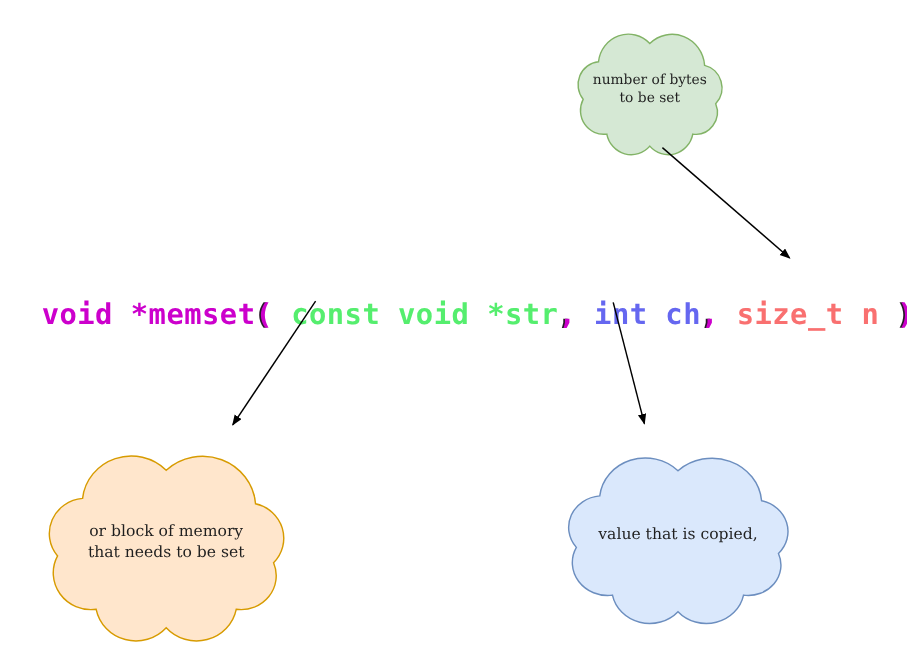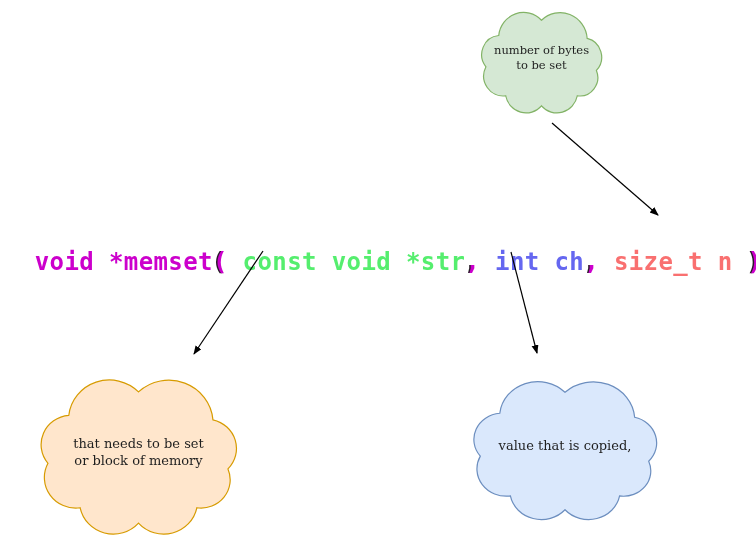--- a/index.html
+++ b/index.html
@@ -34,21 +34,21 @@
     position: absolute; left: 0; top: 0; right: 0; bottom: 0;
     display: flex; flex-direction: column;
     align-items: center; justify-content: center;
     text-align: center;
     color: #1f1f1f;
     padding-bottom: 10px;
     z-index: 2;
   }
   .t-small { font-size: 11.5px; line-height: 1.3; }
   .t-med   { font-size: 13px;   line-height: 1.28; }
-  .cloud-green  { left: 470px; top: 4px;   width: 143px; height: 118px; }
+  .cloud-green  { left: 470px; top: 20px;   width: 143px; height: 118px; }
   .cloud-orange { left: 22px;  top: 367px; width: 233px; height: 181px; }
   .cloud-blue   { left: 456px; top: 370px; width: 218px; height: 162px; }
 </style>
 </head>
 <body>
 
 <svg class="arrows-layer" viewBox="0 0 756 551" xmlns="http://www.w3.org/2000/svg">
   <defs>
     <marker id="ah" markerWidth="10" markerHeight="8" refX="8" refY="3.5" orient="auto" markerUnits="userSpaceOnUse">
       <path d="M0,0 L9,3.5 L0,7 Z" fill="#000"></path>
@@ -77,22 +77,22 @@
   </div>
 </div>
 
 <div class="cloud cloud-orange">
   <svg viewBox="0 0 200 160" preserveAspectRatio="none">
     <g stroke="#d79b00">
       <path class="cloud-path" d="M100 22 A35 35 0 0 0 40.2 42.7 A26 26 0 0 0 22.3 85.1 A27 27 0 0 0 49.9 124.4 A29 29 0 0 0 100 138 A29 29 0 0 0 150.1 124.4 A25 25 0 0 0 176.8 90.1 A26 26 0 0 0 163.9 46.7 A38 38 0 0 0 100 22 Z" fill="#ffe6cc"></path>
     </g>
   </svg>
   <div class="cloud-text t-med">
+    <div>or block of memory</div>
     <div>that needs to be set</div>
-    <div>or block of memory</div>
   </div>
 </div>
 
 <div class="cloud cloud-blue">
   <svg viewBox="0 0 200 160" preserveAspectRatio="none">
     <g stroke="#6c8ebf">
       <path class="cloud-path" d="M100 22 A35 35 0 0 0 40.2 42.7 A26 26 0 0 0 22.3 85.1 A27 27 0 0 0 49.9 124.4 A29 29 0 0 0 100 138 A29 29 0 0 0 150.1 124.4 A25 25 0 0 0 176.8 90.1 A26 26 0 0 0 163.9 46.7 A38 38 0 0 0 100 22 Z" fill="#dae8fc"></path>
     </g>
   </svg>
   <div class="cloud-text t-med">

